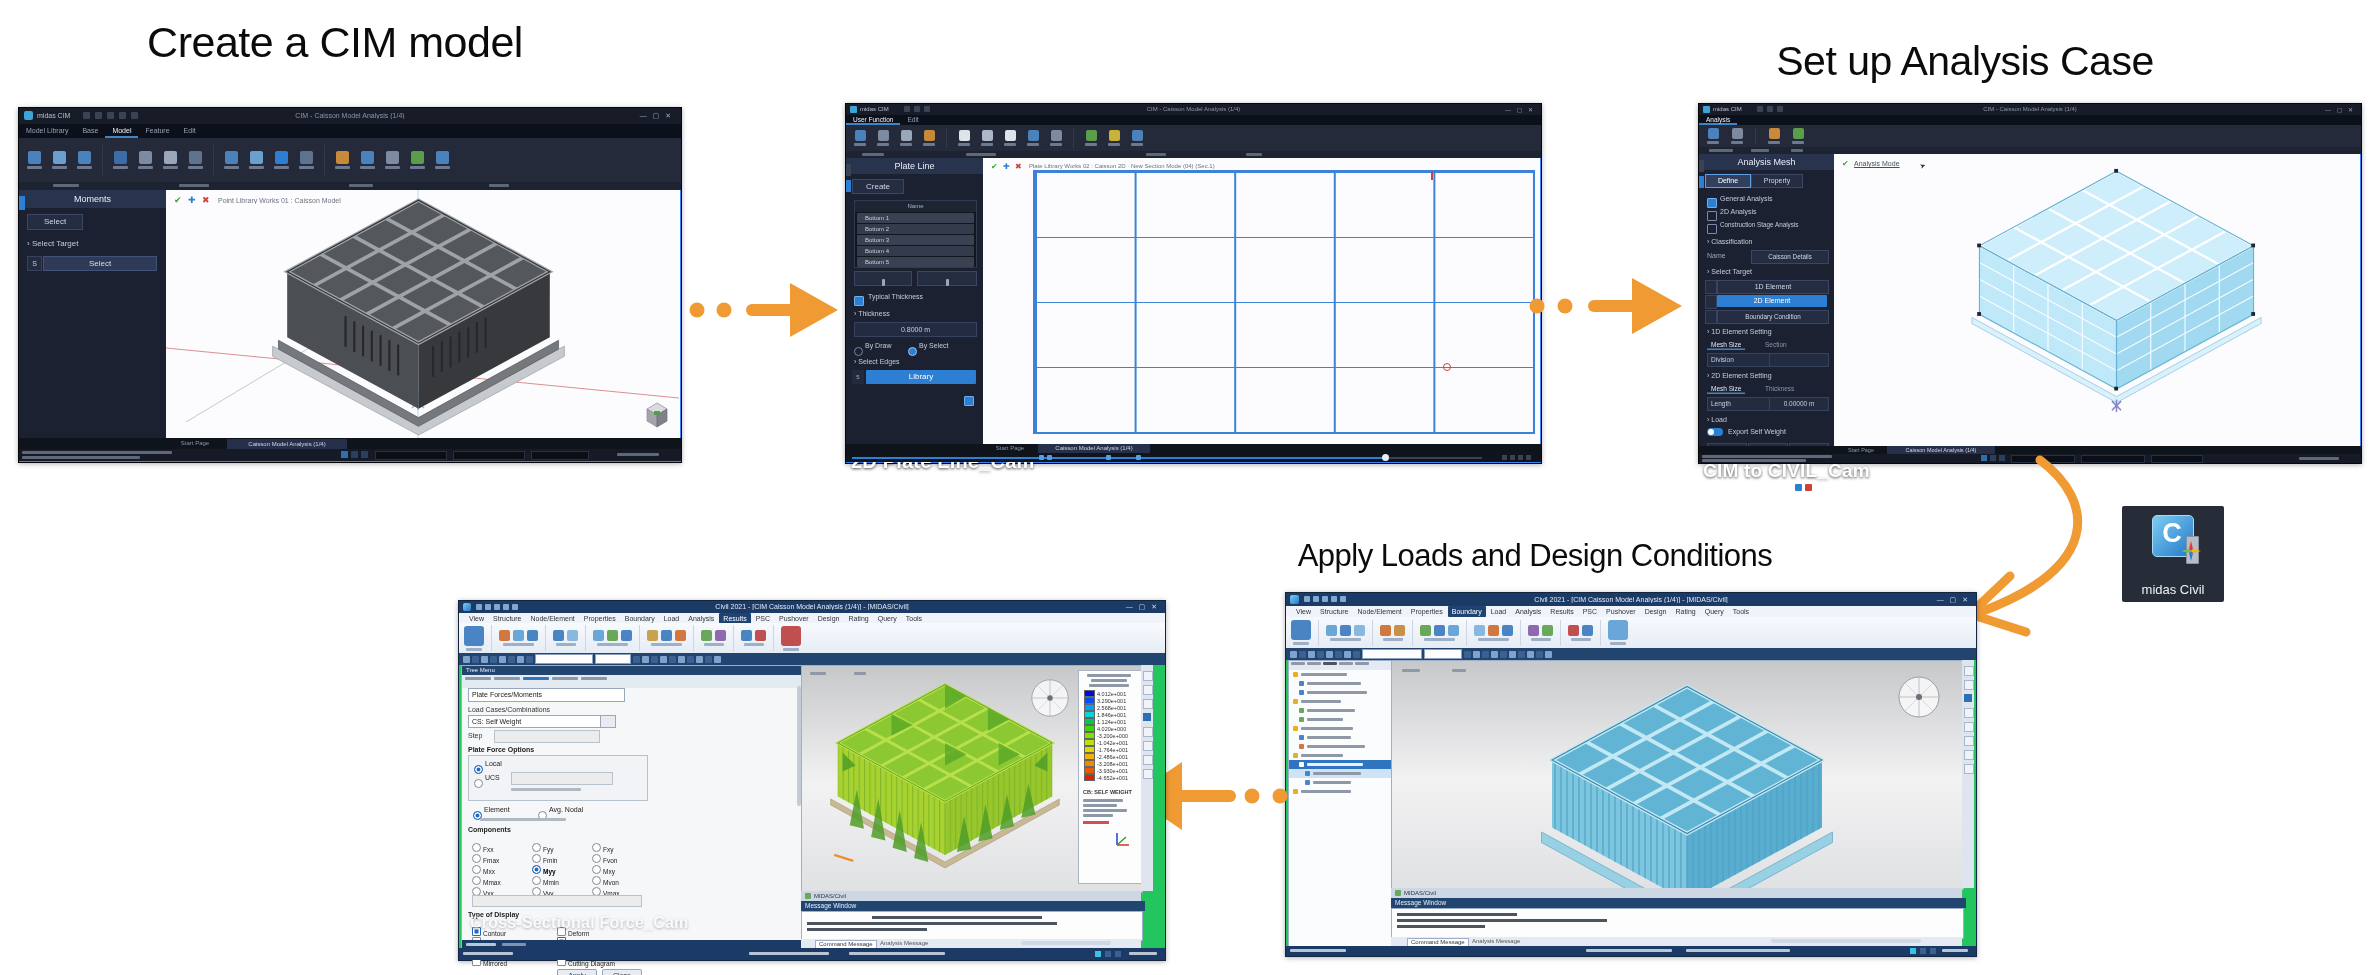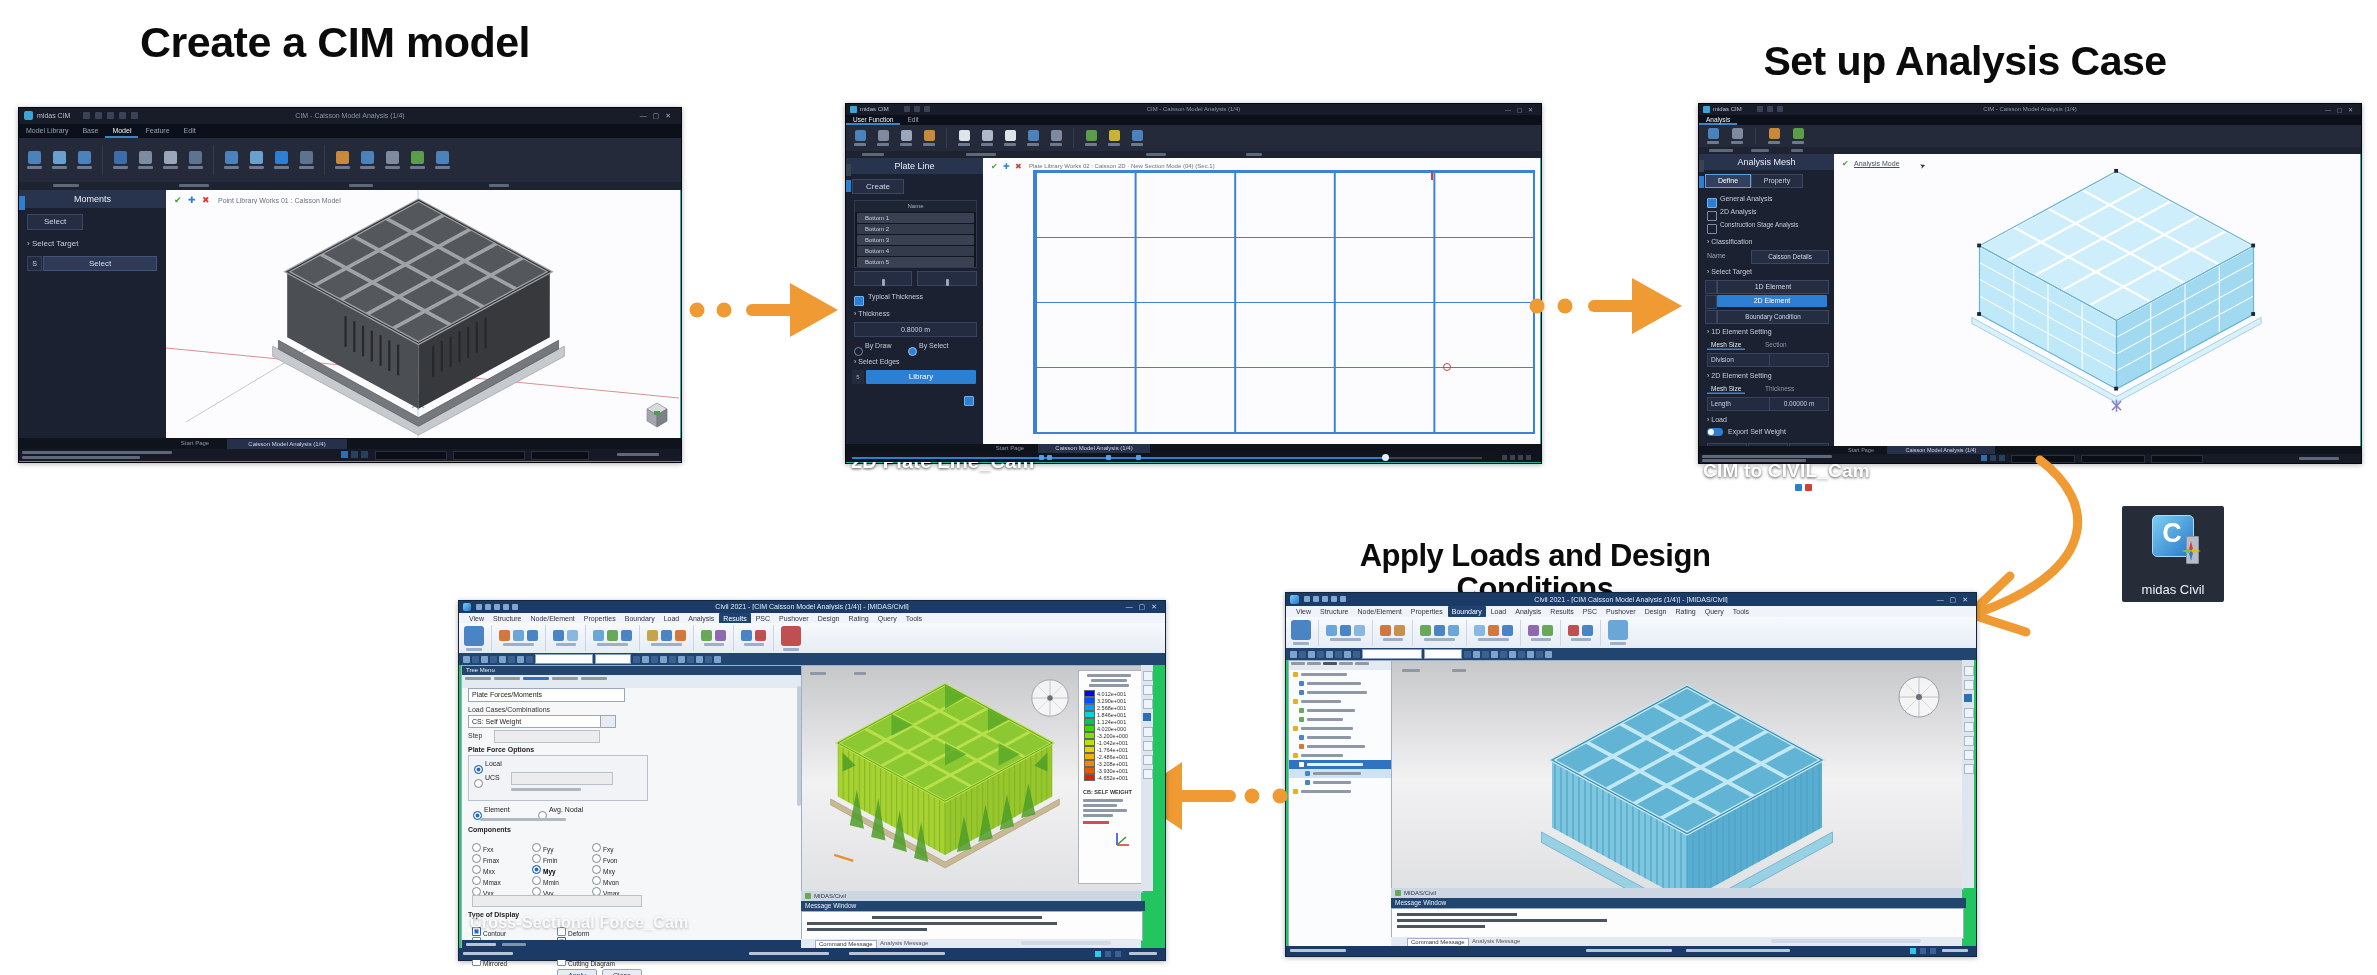--- a/index.html
+++ b/index.html
@@ -1,25 +1,25 @@
 <!DOCTYPE html>
 <html><head>
 <meta charset="utf-8">
 <style>
   body{margin:0;background:#fff}
   #root{position:relative;width:2377px;height:975px;background:#fff;font-family:"Liberation Sans",sans-serif;overflow:hidden}
   .a{position:absolute}
   .tc{text-align:center}
   .ell{white-space:nowrap;overflow:hidden}
-  .big{font-weight:700;color:#0b0b0c;text-align:center;letter-spacing:-.5px;line-height:1.05}.t6{font-size:6px}.t65{font-size:6.5px}.t7{font-size:7px}.t8{font-size:8px}.t9{font-size:9px}
+  .big{font-weight:400;color:#0b0b0c;text-align:center;letter-spacing:-.5px;line-height:1.05}.t6{font-size:6px}.t65{font-size:6.5px}.t7{font-size:7px}.t8{font-size:8px}.t9{font-size:9px}
   .ts{display:inline-block;background:#5e6878;border-radius:1px;height:3px}
   .wts{display:inline-block;background:#b9c4d4;border-radius:1px;height:3px}
   .gts{display:inline-block;background:#8e98a6;border-radius:1px;height:3px}
   
-  .dwin{background:#14b8a6;border:1px solid #05070b;box-shadow:0 1px 5px rgba(0,0,0,.3)}
+  .dwin{background:#3b82f6;border:1px solid #05070b;box-shadow:0 1px 5px rgba(0,0,0,.3)}
   .dtb{background:#171c28;color:#b7c0d0}
   .tsq{display:inline-block;width:7px;height:7px;background:#3a4355;border-radius:1px}
   .dmb{background:#0c101a;display:flex}
   .mtab{color:#96a1b5;font-size:7px;padding:0 7px;line-height:14px}
   .mtab.on{color:#eef2f8;box-shadow:inset 0 -2px 0 #3d85c6}
   .drb{background:#242a39;display:flex;align-items:center}
   .ritem{display:flex;flex-direction:column;align-items:center;gap:2px}
   .ric{width:13px;height:13px;border-radius:2px}
   .rlb{width:15px;height:3px;background:#6e7990;border-radius:1px}
   .vsep{width:1px;height:30px;background:#323a4c}

